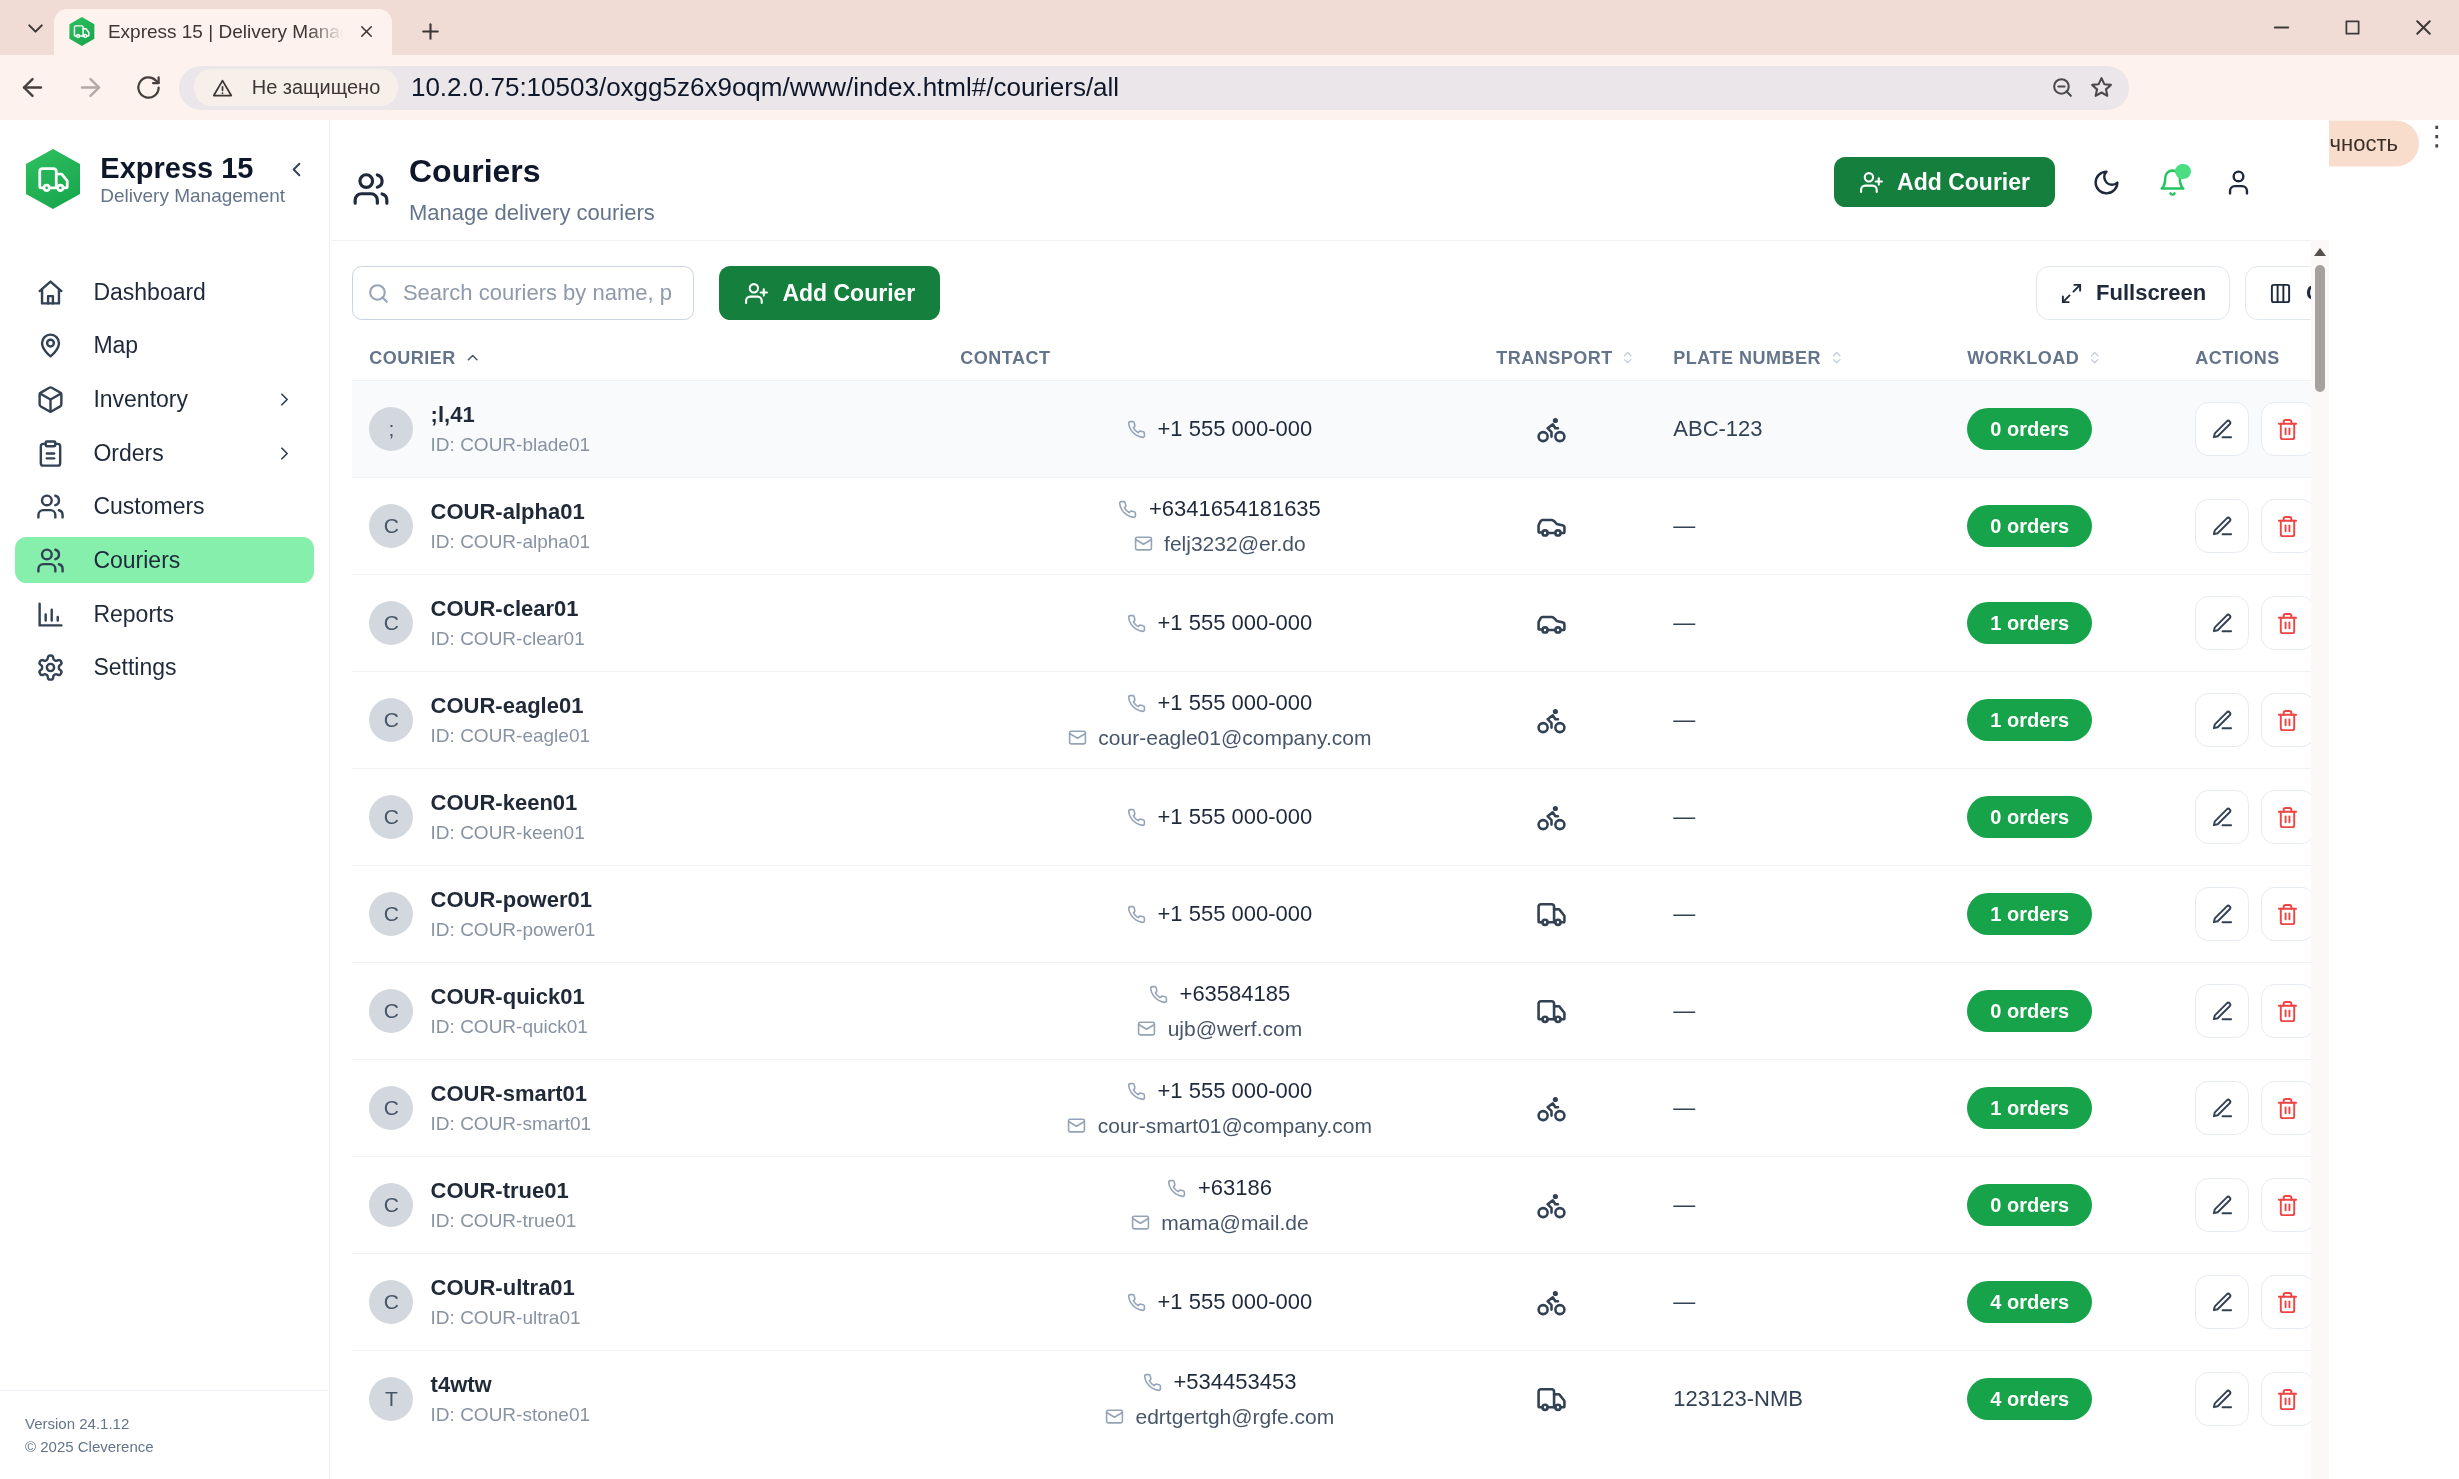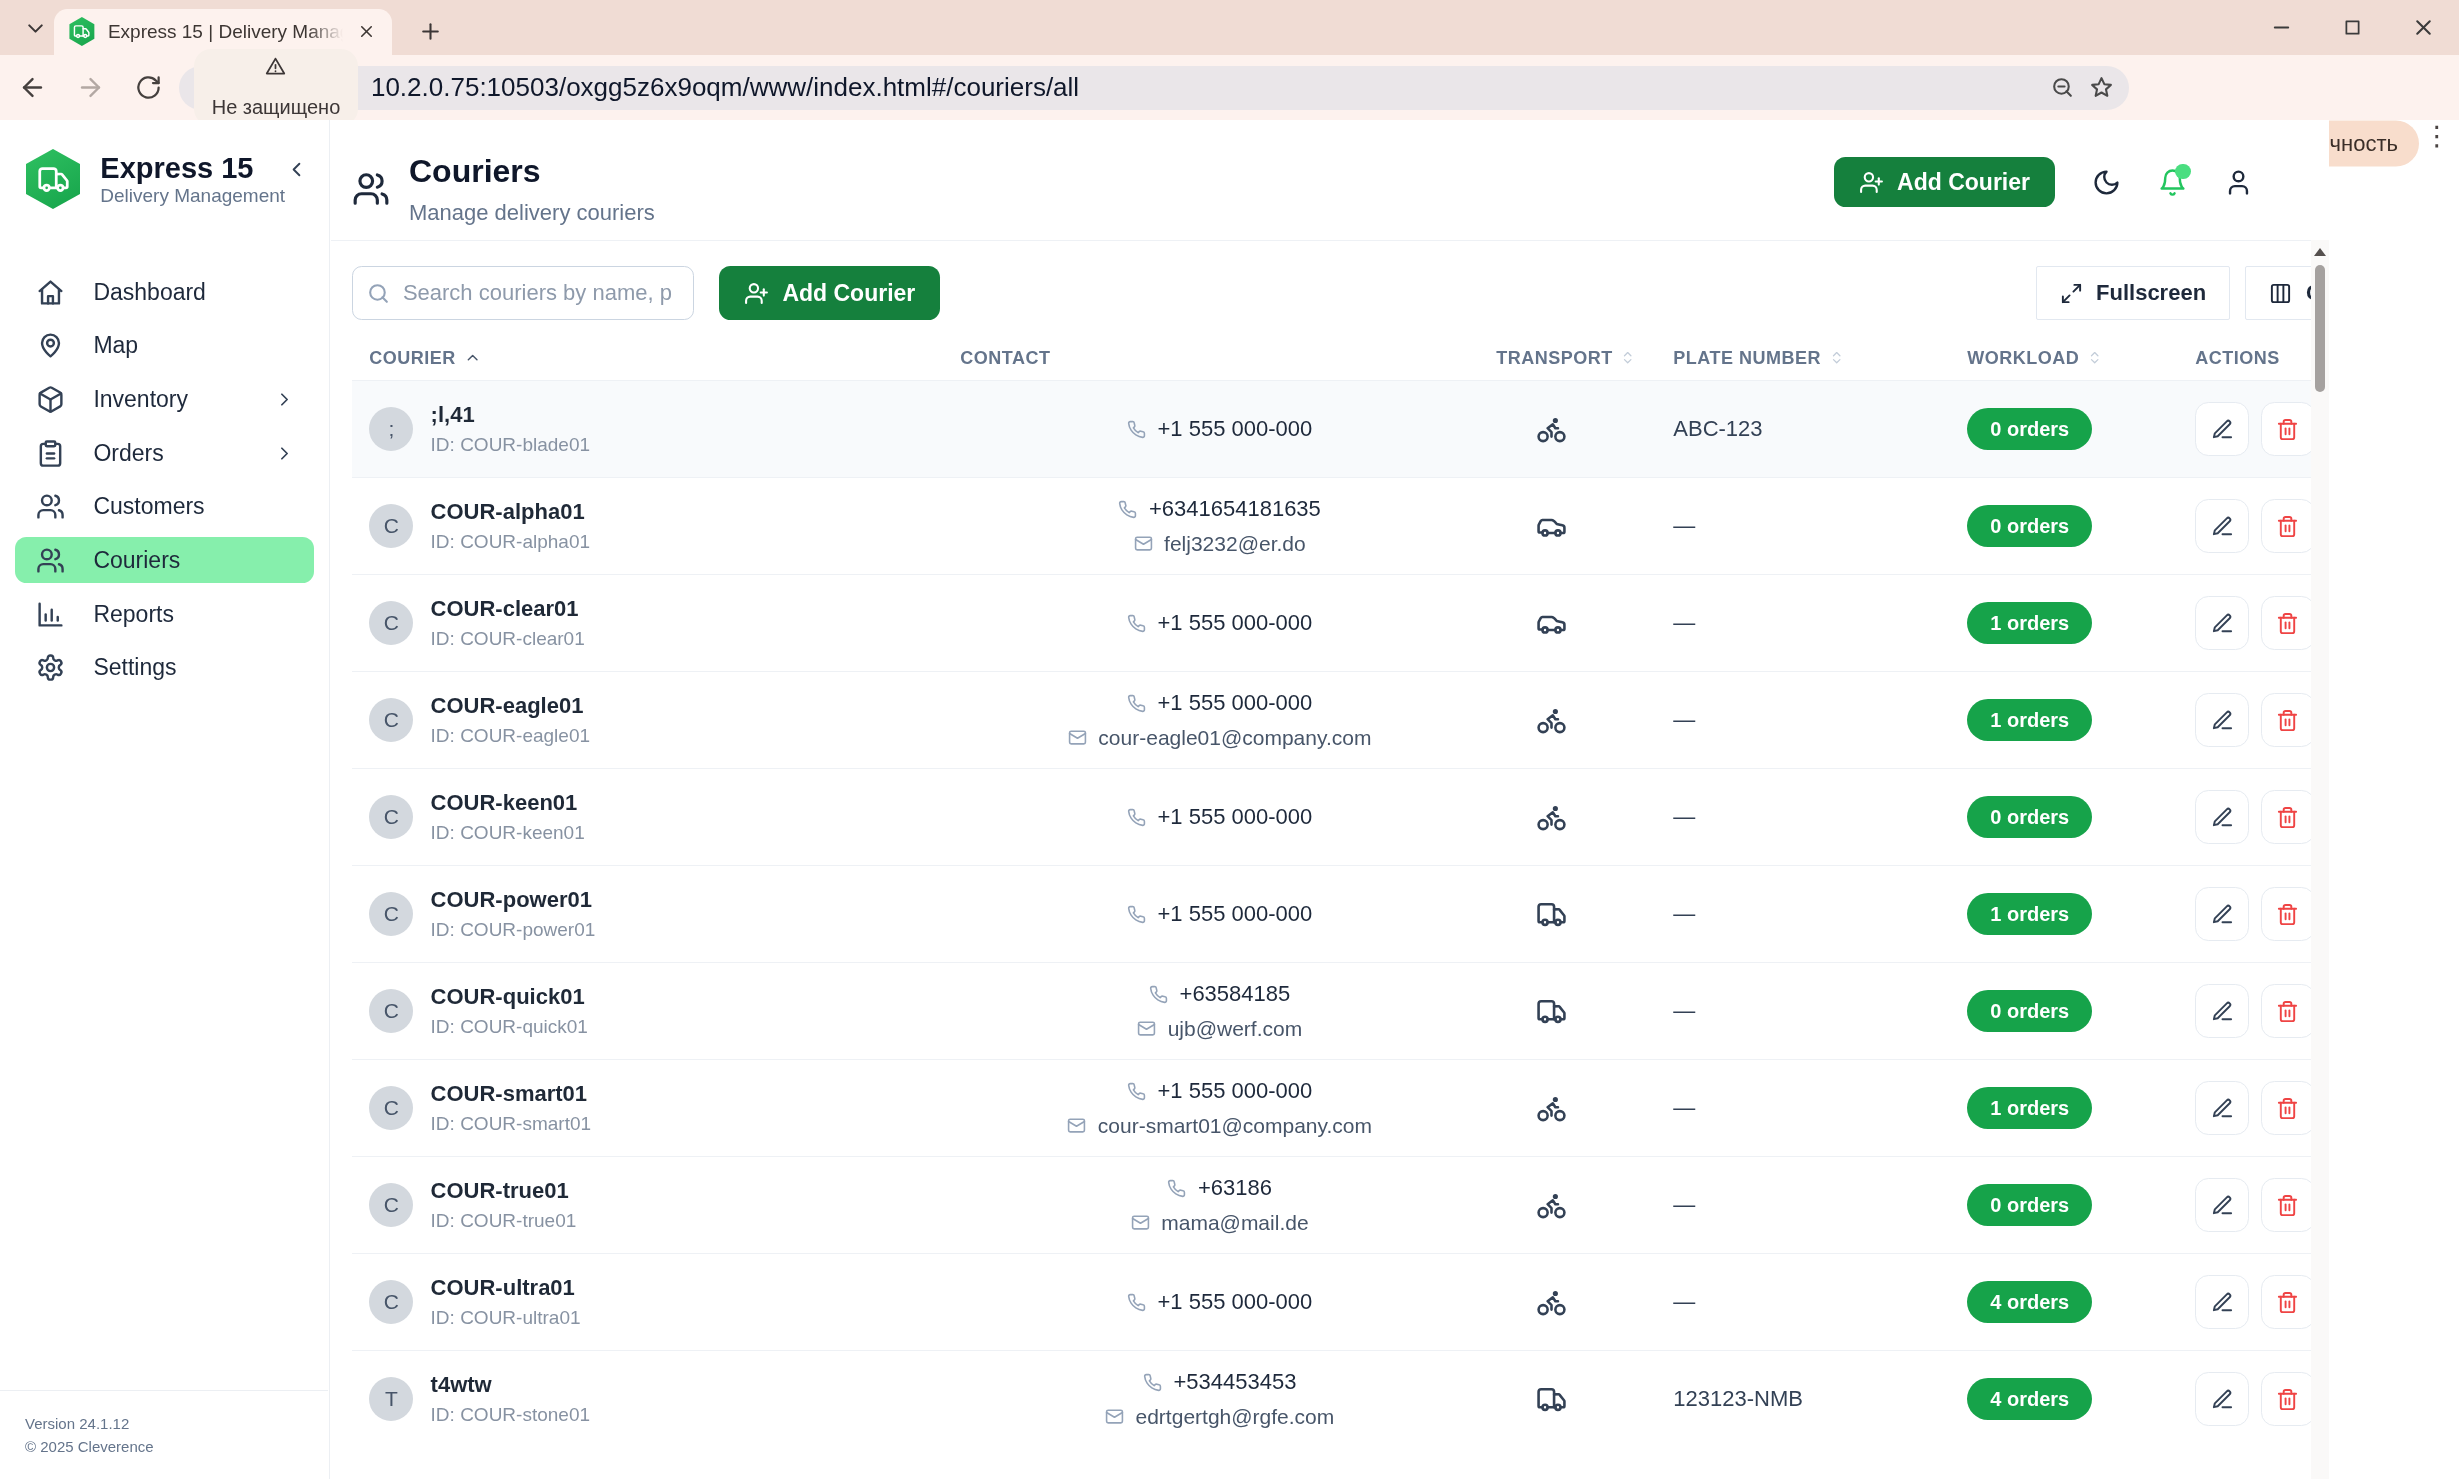--- a/index.html
+++ b/index.html
@@ -22,22 +22,22 @@
     align-items:center; justify-content:center; color:#3c3636; }
   .wincontrols { position:absolute; right:0; top:0; height:55px; display:flex; }
   .winbtn { width:71px; height:55px; display:flex; align-items:center; justify-content:center; color:#3b3b3b; }
 
   .toolbar { position:absolute; top:55px; left:0; width:2459px; height:65px; background:#fdf2ee;
     display:flex; align-items:center; }
   .navbtn { width:50px; height:50px; display:flex; align-items:center; justify-content:center; color:#45403e; margin-left:7.7px; }
   .navbtn.disabled { color:#b3a8a3; }
   .urlbar { position:absolute; left:179px; top:10.6px; width:1950px; height:44px; border-radius:22px;
     background:#eae6e9; display:flex; align-items:center; padding:0 15.4px; gap:13.4px; }
-  .sec-chip { display:flex; align-items:center; gap:19px; background:#f7efe9; border-radius:17.3px;
-    padding:6.7px 17.3px; color:#3c3636; font-size:20px; white-space:nowrap;flex-direction:column; }
+  .sec-chip { display:flex; align-items:flex-end; gap:19px; background:#f7efe9; border-radius:17.3px;
+    padding:6.7px 17.3px; color:#3c3636; font-size:20px; white-space:nowrap; }
   .url-text { font-size:26px; color:#0f172a; white-space:nowrap; overflow:hidden; flex:1; }
   .urlbar .right-ic { color:#4a4a4a; display:flex; align-items:center; }
   .identity { position:absolute; right:40px; top:55px; transform:translateY(10.6px); height:46px; border-radius:23px;
     background:#f8ddcc; display:flex; align-items:center; gap:13.4px; padding:0 21px 0 7.7px; }
   .id-avatar { width:35px; height:35px; border-radius:50%; border:2.9px dashed #a5765f; background:#a07a66 content-box;
     padding:1.9px; color:#fff; font-size:16.3px; font-weight:bold; display:flex; align-items:center; justify-content:center; }
   .identity span.lbl { font-size:22px; color:#3a2e28; }
   .kebab { position:absolute; right:7.7px; top:65px; width:29px; color:#4a4442; font-size:27px; text-align:center; }
 
   
@@ -75,21 +75,21 @@
   .bell-dot { position:absolute; right:-3.8px; top:-3.8px; width:15.4px; height:15.4px; border-radius:50%; background:#4ade80; }
   .head-sep { position:absolute; left:0; top:120px; width:2112px; border-bottom:1.9px solid #eef1f5; }
 
   .controls { position:absolute; left:21px; top:146px; right:19px; height:54px; }
   .search-box { position:absolute; left:0; top:0; width:342px; height:54px; border:1.9px solid #cbd5e1;
     border-radius:9.6px; display:flex; align-items:center; padding:0 13.4px; gap:11.5px; color:#94a3b8; background:#fff; }
   .search-box input { border:none; outline:none; font-size:22px; color:#334155; width:100%;
     font-family:"Liberation Sans", sans-serif; background:transparent; }
   .search-box input::placeholder { color:#8e9aab; }
   .controls .btn-green { position:absolute; left:367px; top:0; height:54px; }
-  .btn-light { background:#fff; border:1.9px solid #e2e8f0; border-radius:2px; height:54px;
+  .btn-light { background:#fff; border:1.9px solid #e2e8f0; border-radius:13px; height:54px;
     font-size:22px; font-weight:bold; color:#1e293b; display:flex; align-items:center; gap:13.4px;
     padding:0 23px; font-family:"Liberation Sans", sans-serif; }
   .right-btns { position:absolute; right:0; top:0; display:flex; gap:15.4px; }
 
   .table { position:absolute; left:21px; top:216px; width:2090px; }
   .tgrid { display:grid; grid-template-columns:591px 536px 177px 294px 228px 1fr; }
   .thead { height:44px; align-items:center; }
   .th { font-size:18px; font-weight:bold; color:#64748b; text-transform:uppercase; letter-spacing:0.5px;
     padding-left:17.3px; display:flex; align-items:center; gap:7.7px; white-space:nowrap; }
   .sort-asc { color:#475569; display:flex; }

